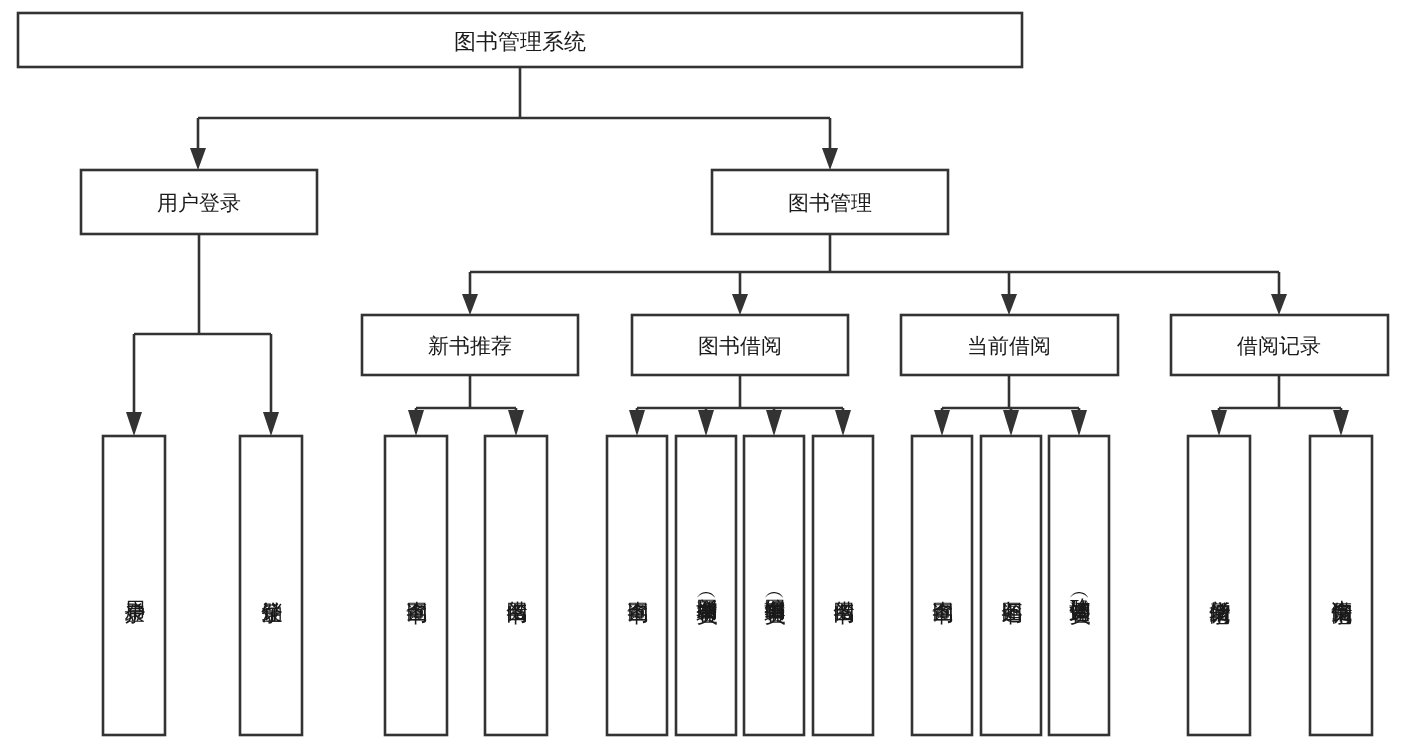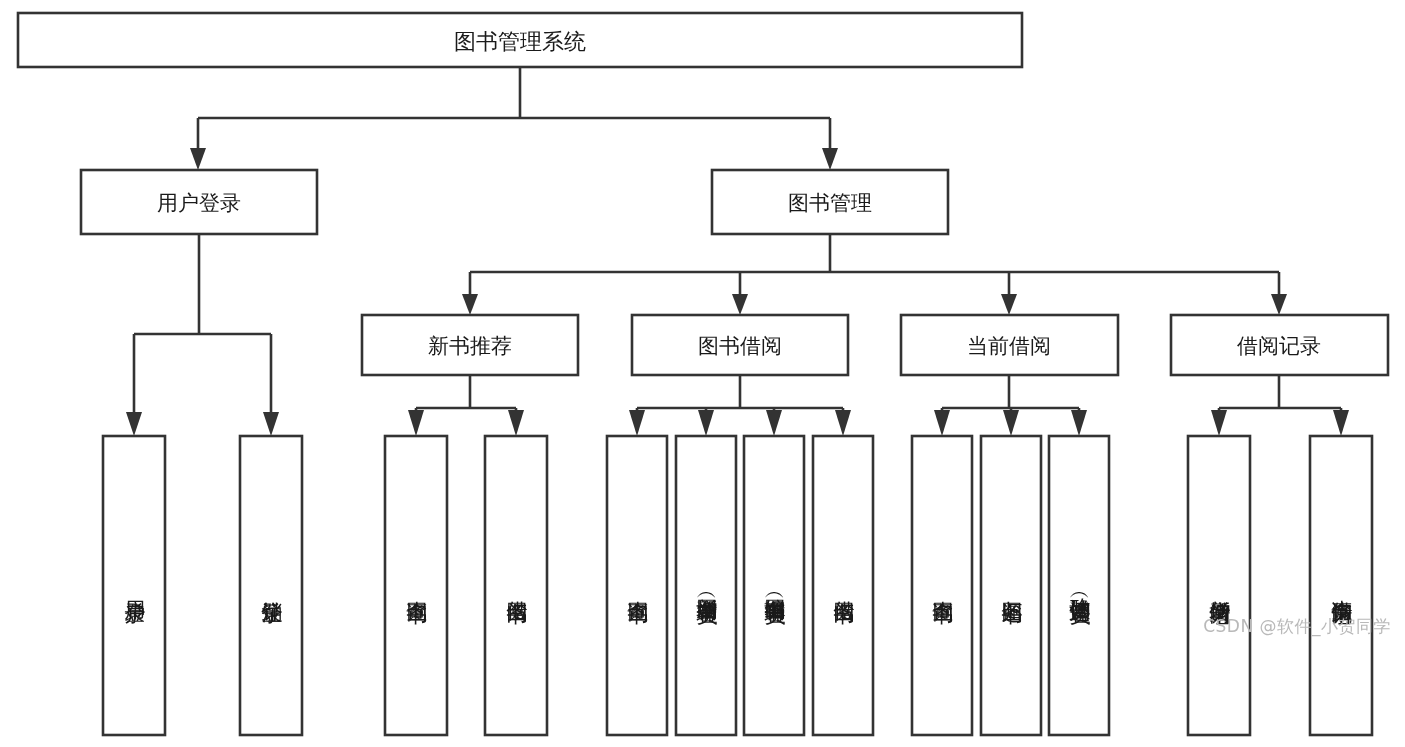--- a/index.html
+++ b/index.html
@@ -196,14 +196,13 @@
   <div class="leaf-label" style="left:607px;  top:436px; width:60px; height:299px;">查询图书</div>
   <div class="leaf-label" style="left:676px;  top:436px; width:60px; height:299px;">新增图书（管理员）</div>
   <div class="leaf-label" style="left:744px;  top:436px; width:60px; height:299px;">编辑图书（管理员）</div>
   <div class="leaf-label" style="left:813px;  top:436px; width:60px; height:299px;">借阅图书</div>
   <div class="leaf-label" style="left:912px;  top:436px; width:60px; height:299px;">查询图书</div>
   <div class="leaf-label" style="left:981px;  top:436px; width:60px; height:299px;">归还图书</div>
   <div class="leaf-label" style="left:1049px; top:436px; width:60px; height:299px;">确认归还（管理员）</div>
   <div class="leaf-label" style="left:1188px; top:436px; width:62px; height:299px;">新增借阅记录</div>
   <div class="leaf-label" style="left:1310px; top:436px; width:62px; height:299px;">查询借阅记录</div>
 
-  <div class="watermark">CSDN @软件_小贺同学</div>
 </div>
 
 </body></html>

